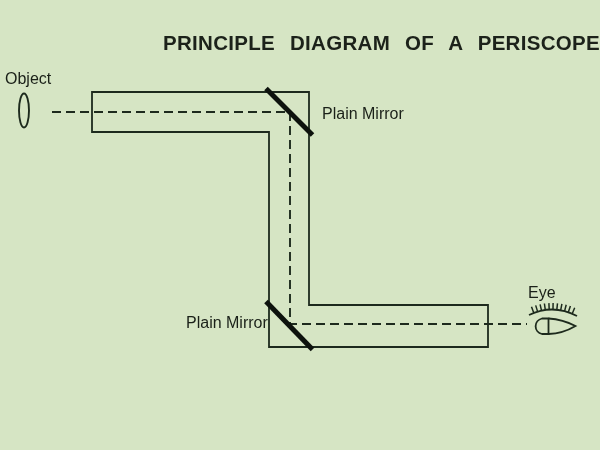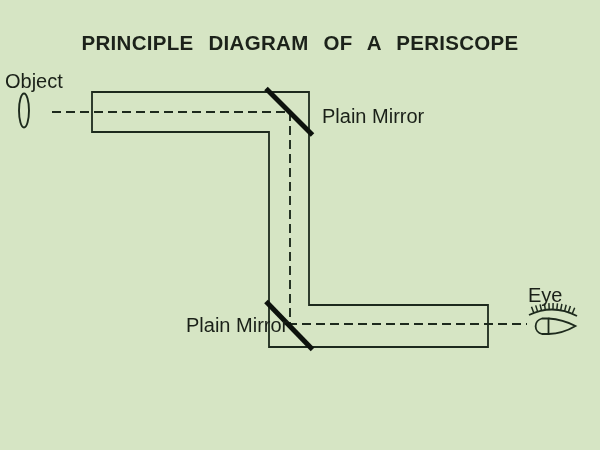--- a/index.html
+++ b/index.html
@@ -13,30 +13,30 @@
     color: #1c221a;
   }
   svg.diagram {
     position: absolute;
     left: 0; top: 0;
     width: 600px; height: 450px;
     display: block;
   }
   .lbl {
     position: absolute;
-    font-size: 20px;
+    font-size: 16px;
     line-height: 1;
     color: #1a2018;
     white-space: nowrap;
   }
   .title {
     position: absolute;
     left: 0; top: 31px;
     width: 600px;
-    text-align: center;
+    text-align: right;
     font-size: 20.5px;
     font-weight: 600;
     letter-spacing: 0.3px;
     word-spacing: 9px;
     color: #1c221a;
   }
   .lbl-object { left: 5px;  top: 71px; }
   .lbl-mirror-top { left: 322px; top: 106px; }
   .lbl-mirror-bottom { left: 186px; top: 315px; }
   .lbl-eye { left: 528px; top: 285px; }

